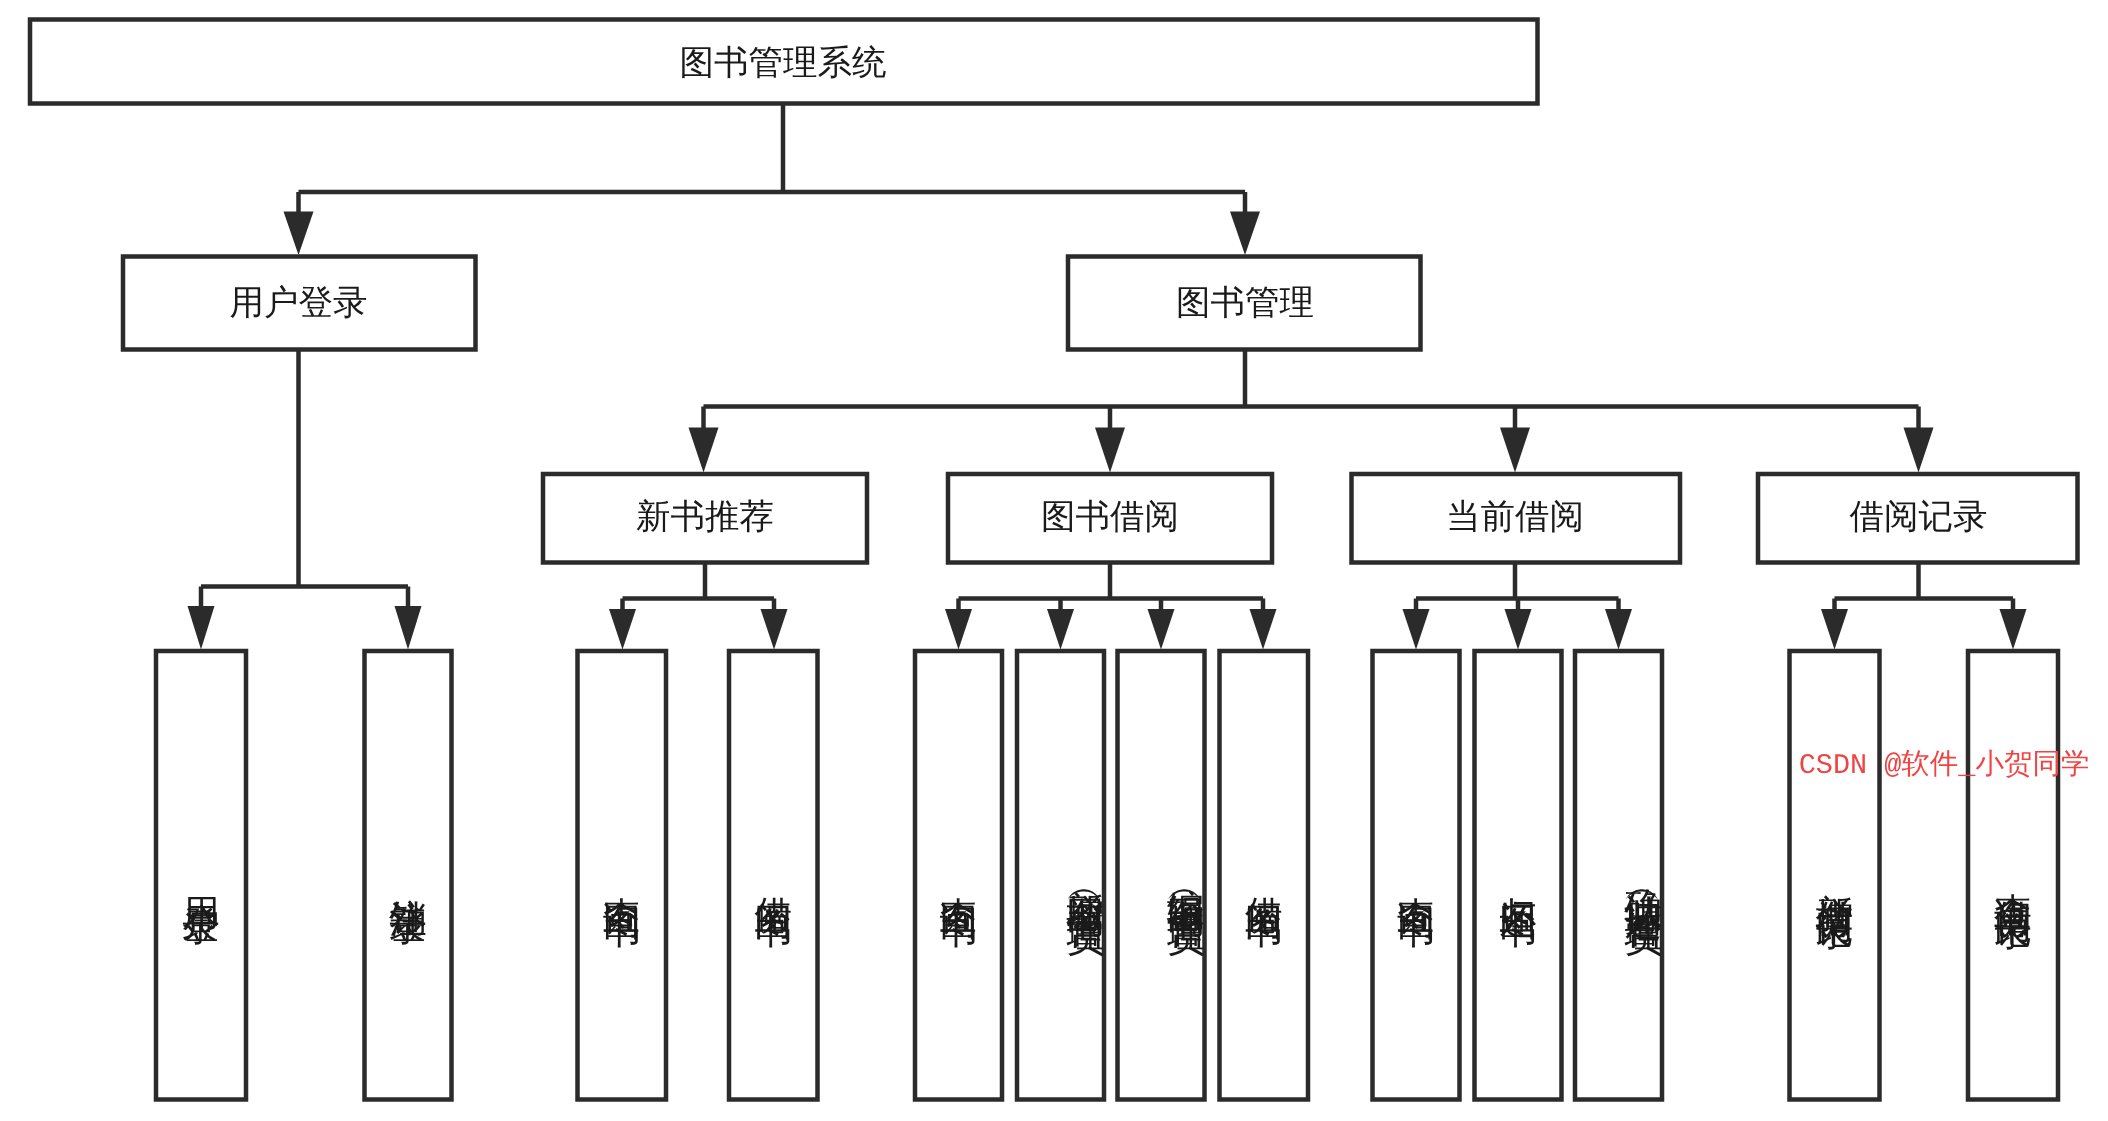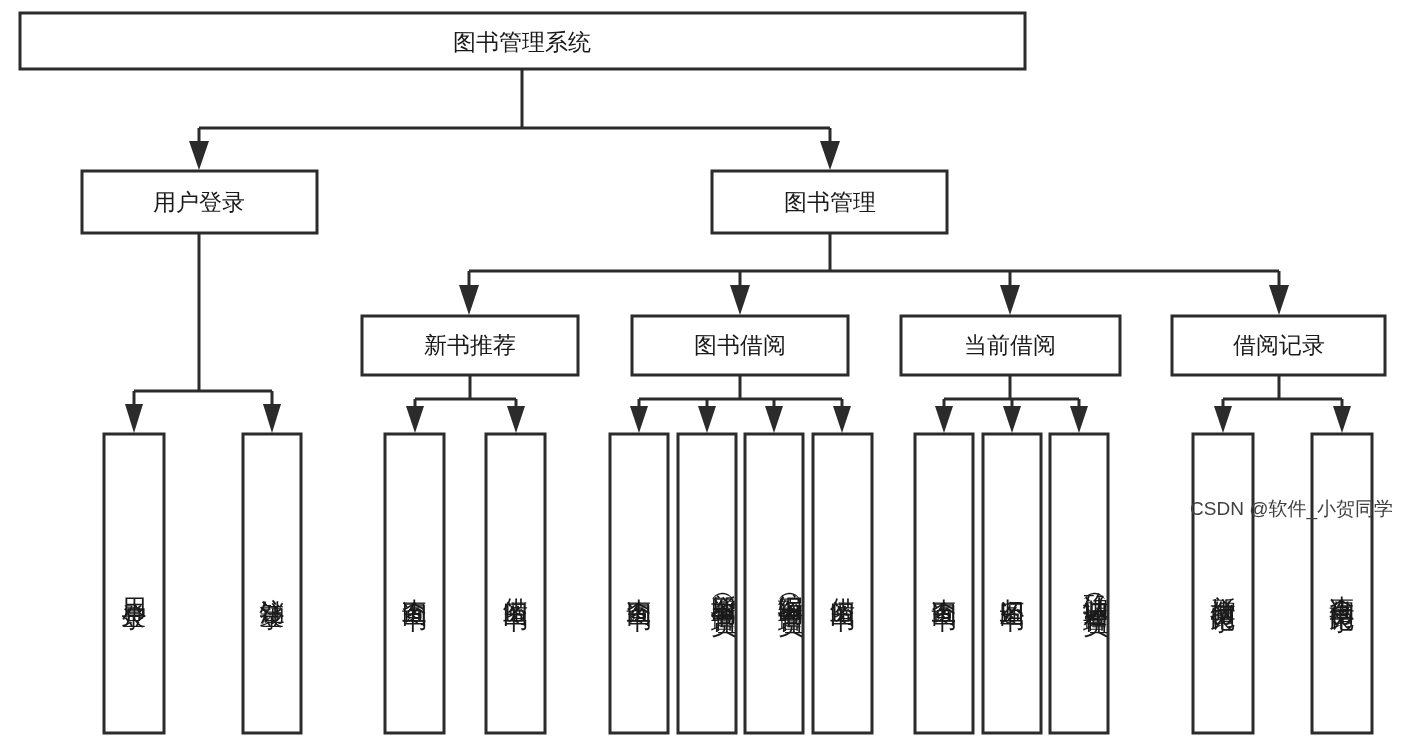--- a/index.html
+++ b/index.html
@@ -57,23 +57,23 @@
     display: flex;
     align-items: center;
     justify-content: center;
     pointer-events: none;
     white-space: nowrap;
   }
   .watermark {
     position: absolute;
     right: 12px;
     bottom: 6px;
-    font-family: Liberation Sans, sans-serif;
+    font-family: Liberation Mono, monospace;
     font-size: 19px;
-    color: #404040;
+    color: #ef4444;
     white-space: nowrap;
   }
 </style>
 </head>
 <body>
 
 <div id="diagram-root">
 
   <svg class="diagram" viewBox="0 0 1405 747">
 

